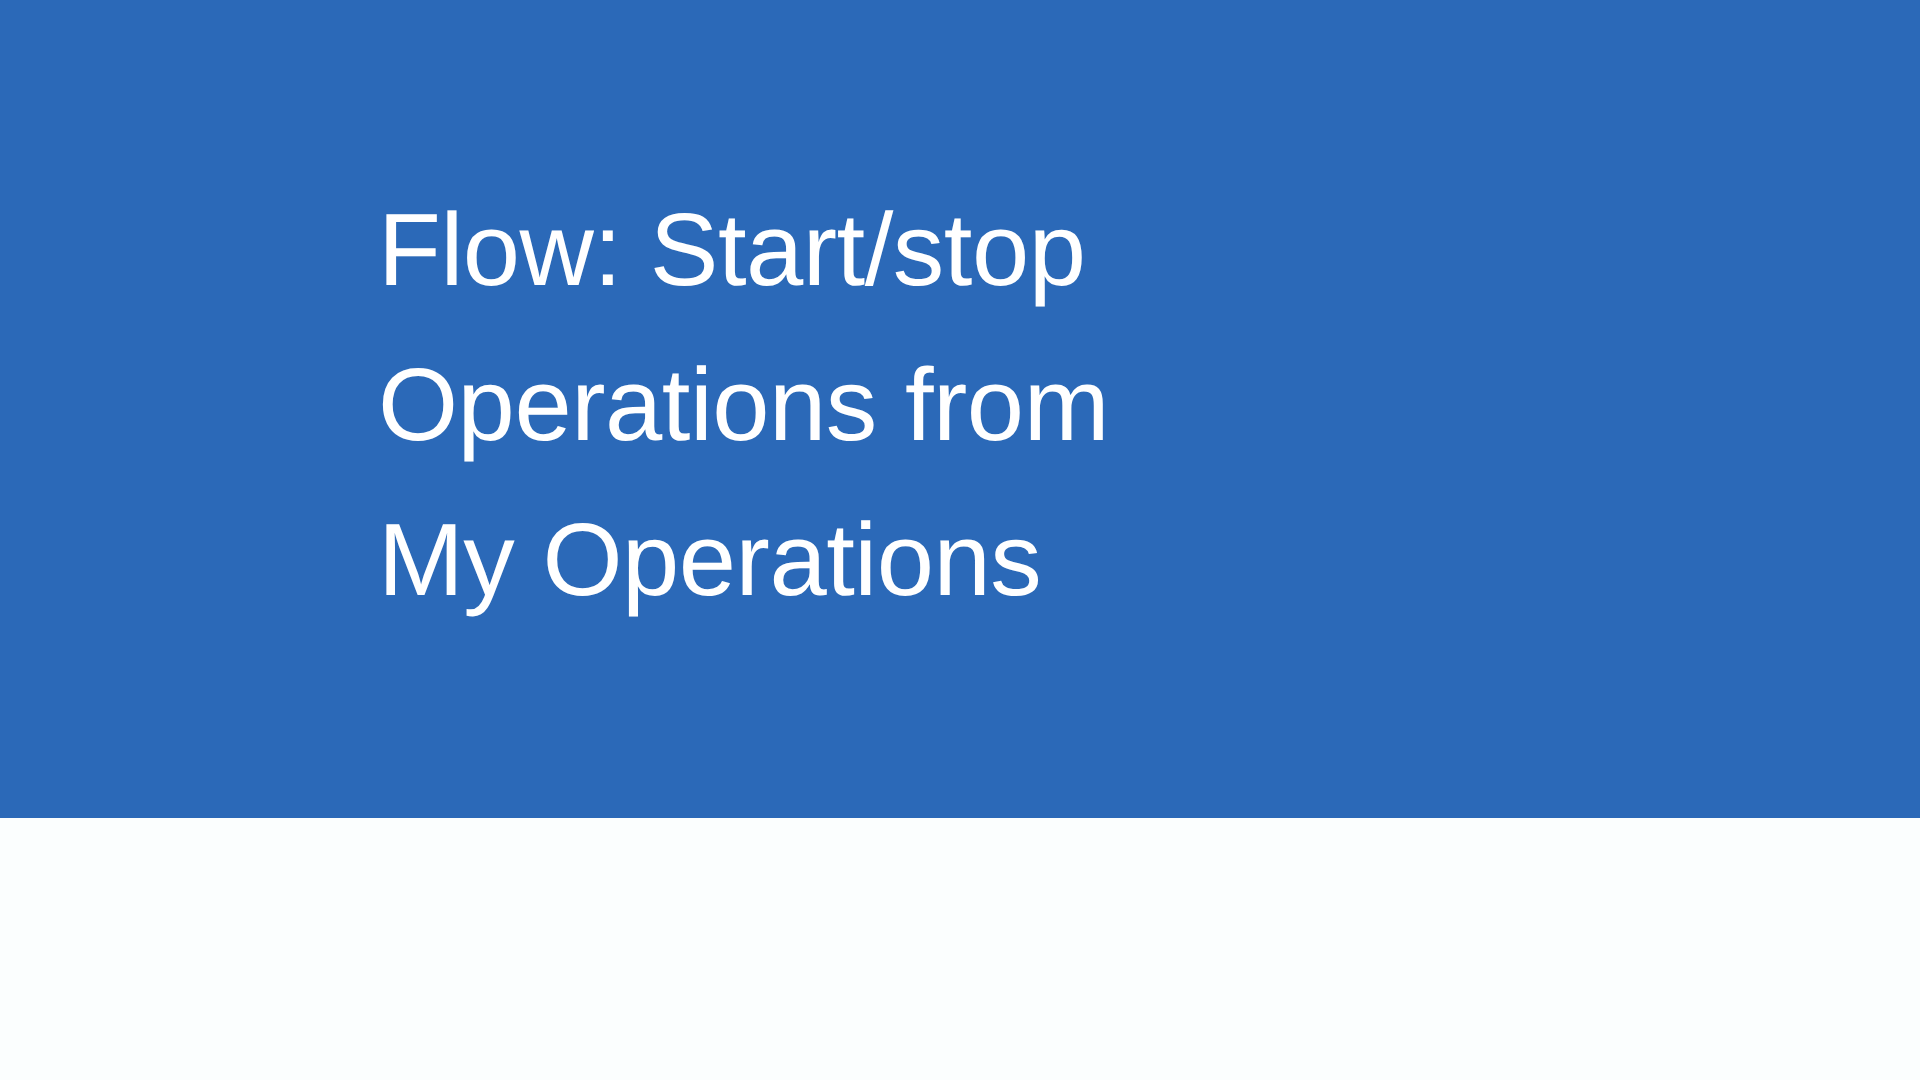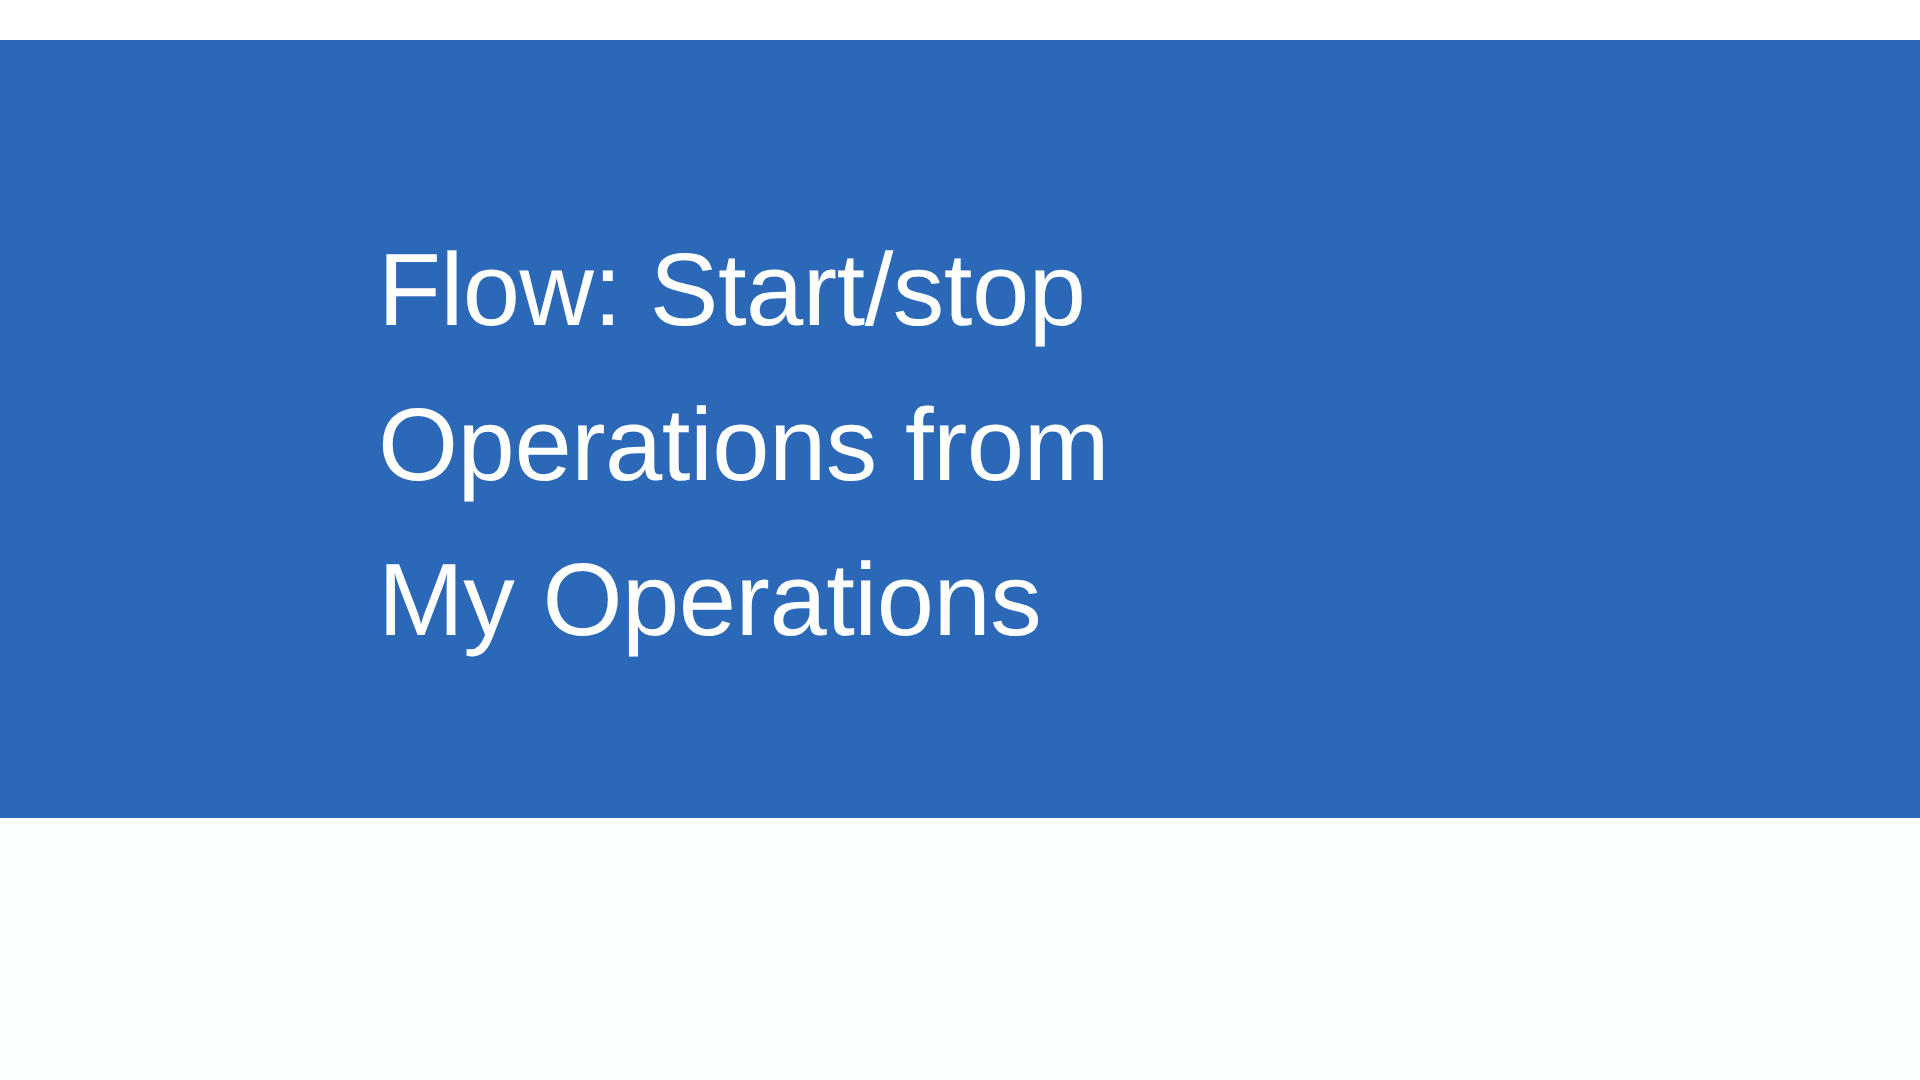--- a/index.html
+++ b/index.html
@@ -20,21 +20,20 @@
   }
 
   
   .hero {
     position: absolute;
     left: 0;
     top: 0;
     width: 1920px;
     height: 818px;
     background: #2B69B8;
-    margin-top: 40px;
   }
 
   .hero-title {
     position: absolute;
     left: 378px;
     top: 172px;
     width: 1040px;
     color: #FFFFFF;
     font-family: "Liberation Sans", sans-serif;
     font-weight: 300;

